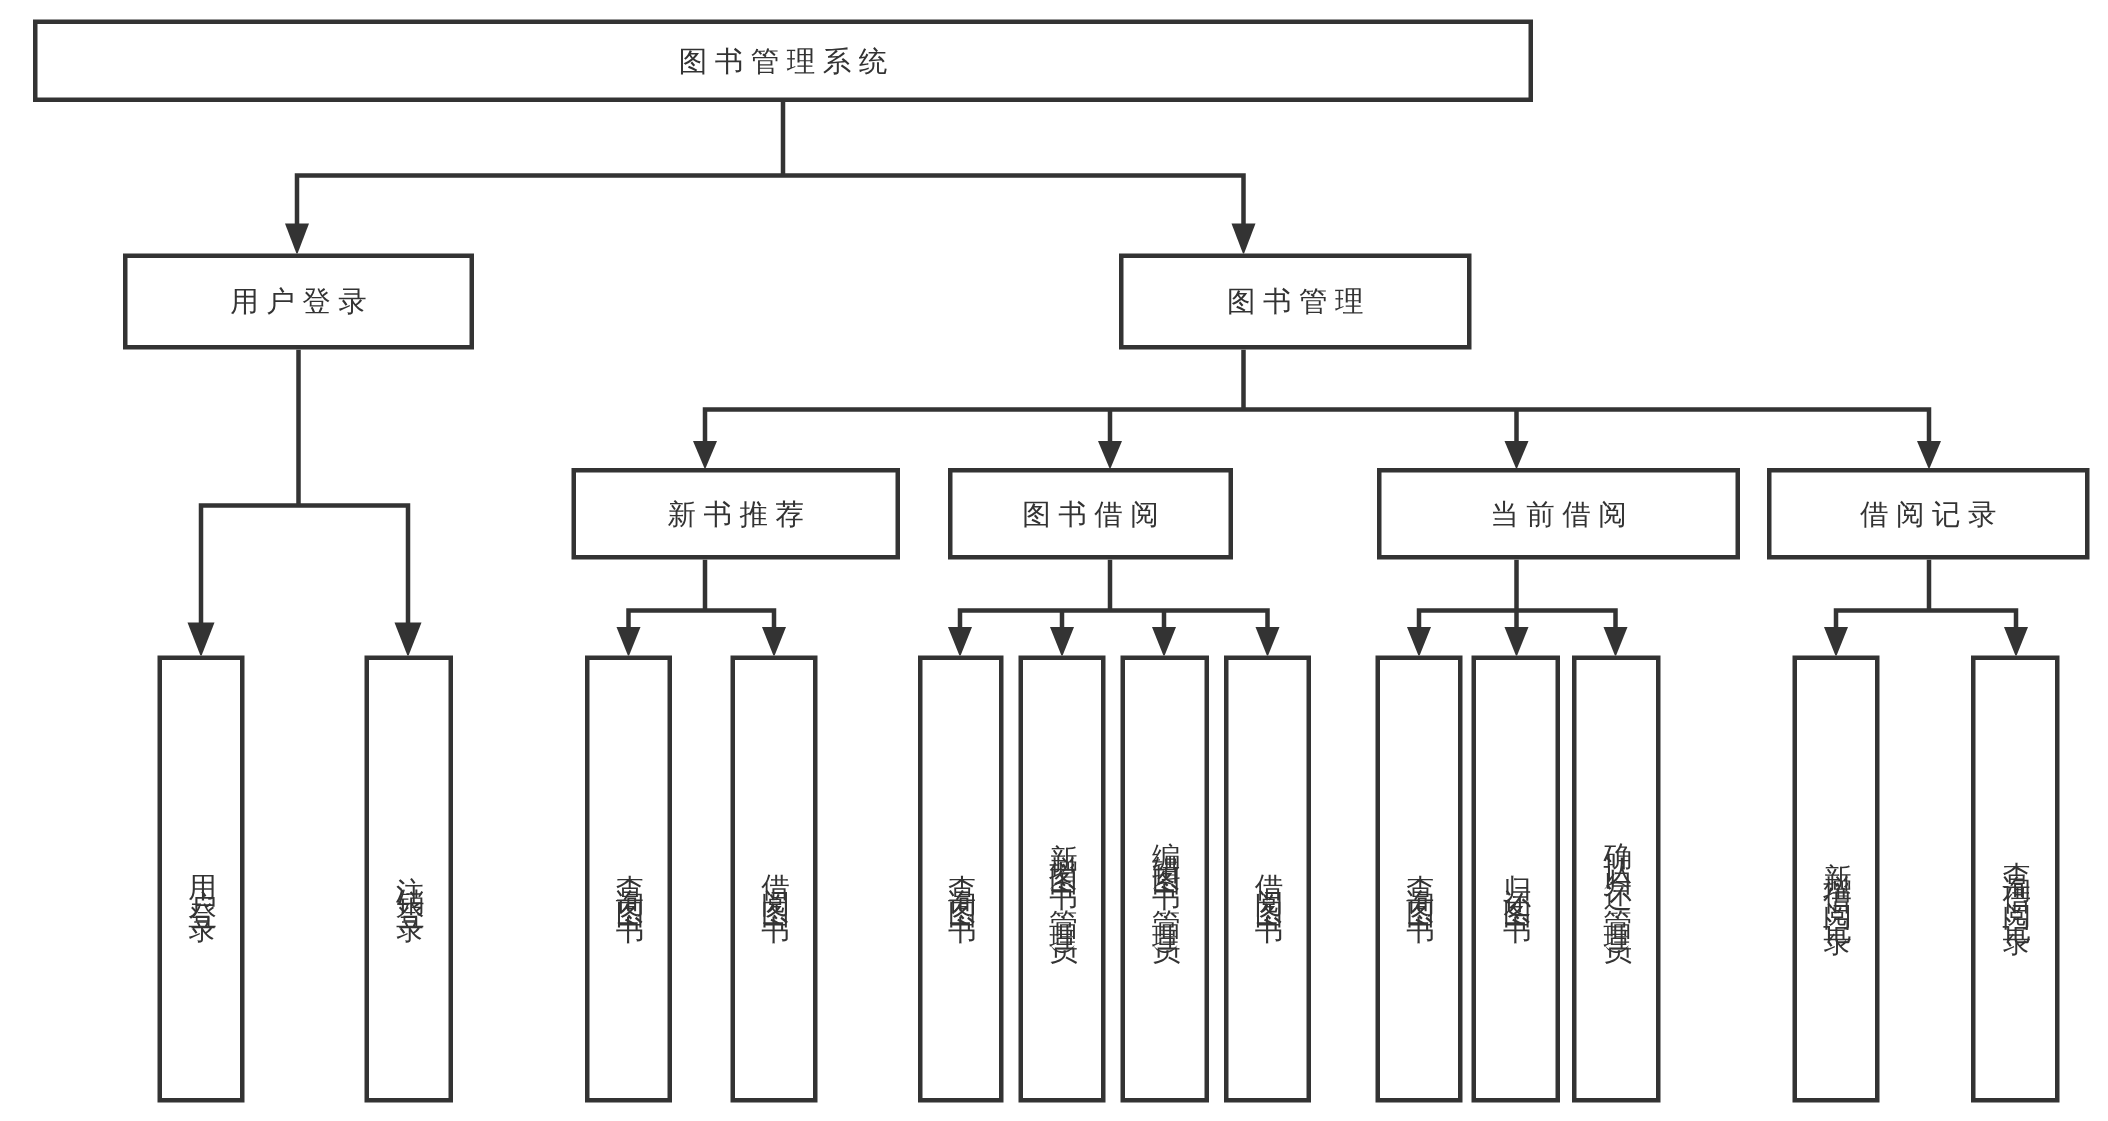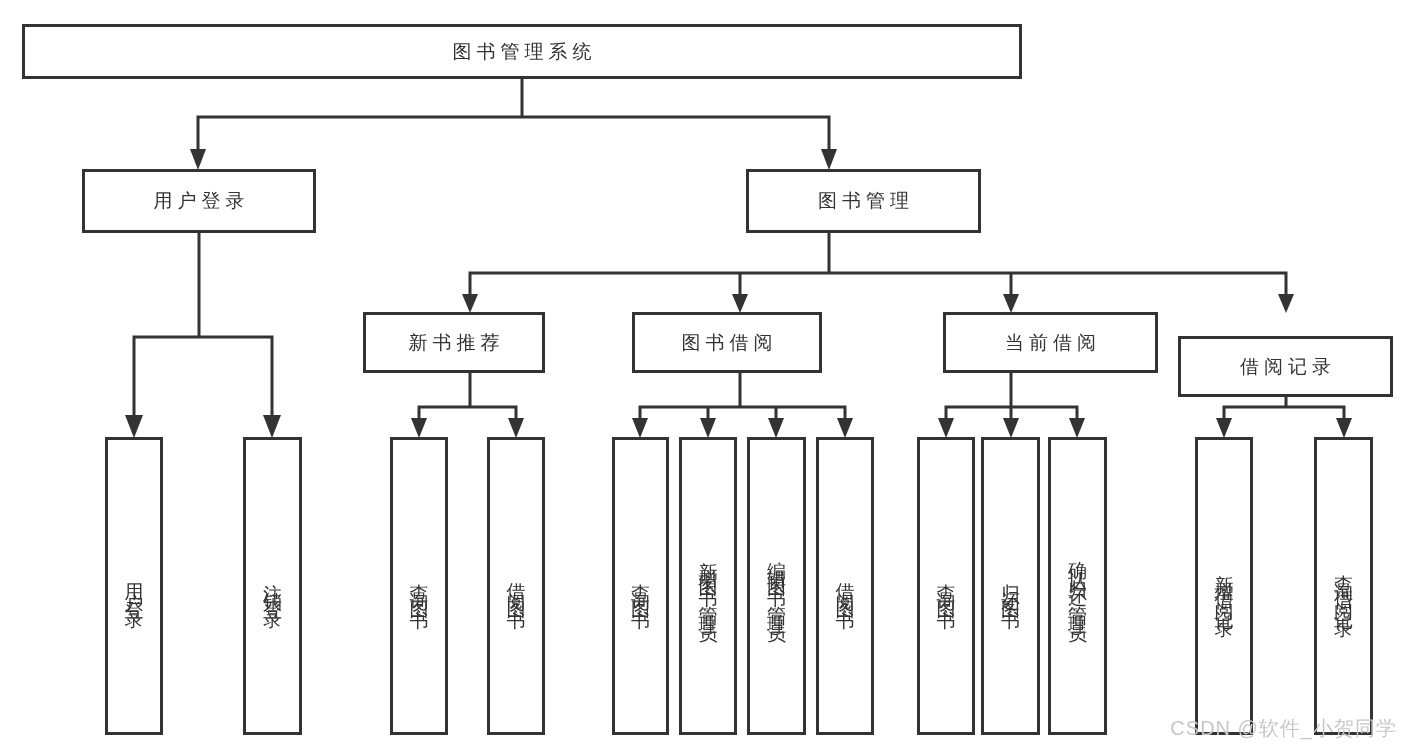--- a/index.html
+++ b/index.html
@@ -94,41 +94,41 @@
     <path d="M1011 373 V407 M946 419 V407 H1077 V419 M1011 407 V419"></path>
     <polygon points="938,418 954,418 946,438"></polygon>
     <polygon points="1003,418 1019,418 1011,438"></polygon>
     <polygon points="1069,418 1085,418 1077,438"></polygon>
 
     <path d="M1286 373 V407 M1224 419 V407 H1344 V419"></path>
     <polygon points="1216,418 1232,418 1224,438"></polygon>
     <polygon points="1336,418 1352,418 1344,438"></polygon>
   </svg>
 
-  <div class="box" style="left:22px; top:24px; width:1000px; height:55px;">
+  <div class="box" style="left:22px; top:13px; width:1000px; height:55px;">
     <span class="h-label">图书管理系统</span>
   </div>
 
   <div class="box" style="left:82px; top:169px; width:234px; height:64px;">
     <span class="h-label">用户登录</span>
   </div>
   <div class="box" style="left:712px; top:169px; width:235px; height:64px;margin-left:34px;">
     <span class="h-label">图书管理</span>
   </div>
 
-  <div class="box" style="left:363px; top:312px; width:182px; height:61px;">
+  <div class="box" style="left:381px; top:312px; width:219px; height:61px;">
     <span class="h-label">新书推荐</span>
   </div>
   <div class="box" style="left:632px; top:312px; width:190px; height:61px;">
     <span class="h-label">图书借阅</span>
   </div>
-  <div class="box" style="left:943px; top:312px; width:215px; height:61px;">
+  <div class="box" style="left:918px; top:312px; width:242px; height:61px;">
     <span class="h-label">当前借阅</span>
   </div>
-  <div class="box" style="left:1178px; top:312px; width:215px; height:61px;margin-top:24px;">
+  <div class="box" style="left:1178px; top:312px; width:215px; height:61px;">
     <span class="h-label">借阅记录</span>
   </div>
 
   <div class="box" style="left:105px; top:437px; width:58px; height:298px;">
     <span class="v-label">用户登录</span>
   </div>
   <div class="box" style="left:243px; top:437px; width:59px; height:298px;">
     <span class="v-label">注销登录</span>
   </div>
 
@@ -162,15 +162,14 @@
     <span class="v-label">确认归还（管理员）</span>
   </div>
 
   <div class="box" style="left:1195px; top:437px; width:58px; height:298px;">
     <span class="v-label">新增借阅记录</span>
   </div>
   <div class="box" style="left:1314px; top:437px; width:59px; height:298px;">
     <span class="v-label">查询借阅记录</span>
   </div>
 
-  <div class="watermark">CSDN @软件_小贺同学</div>
 
 </div>
 
 </body></html>

